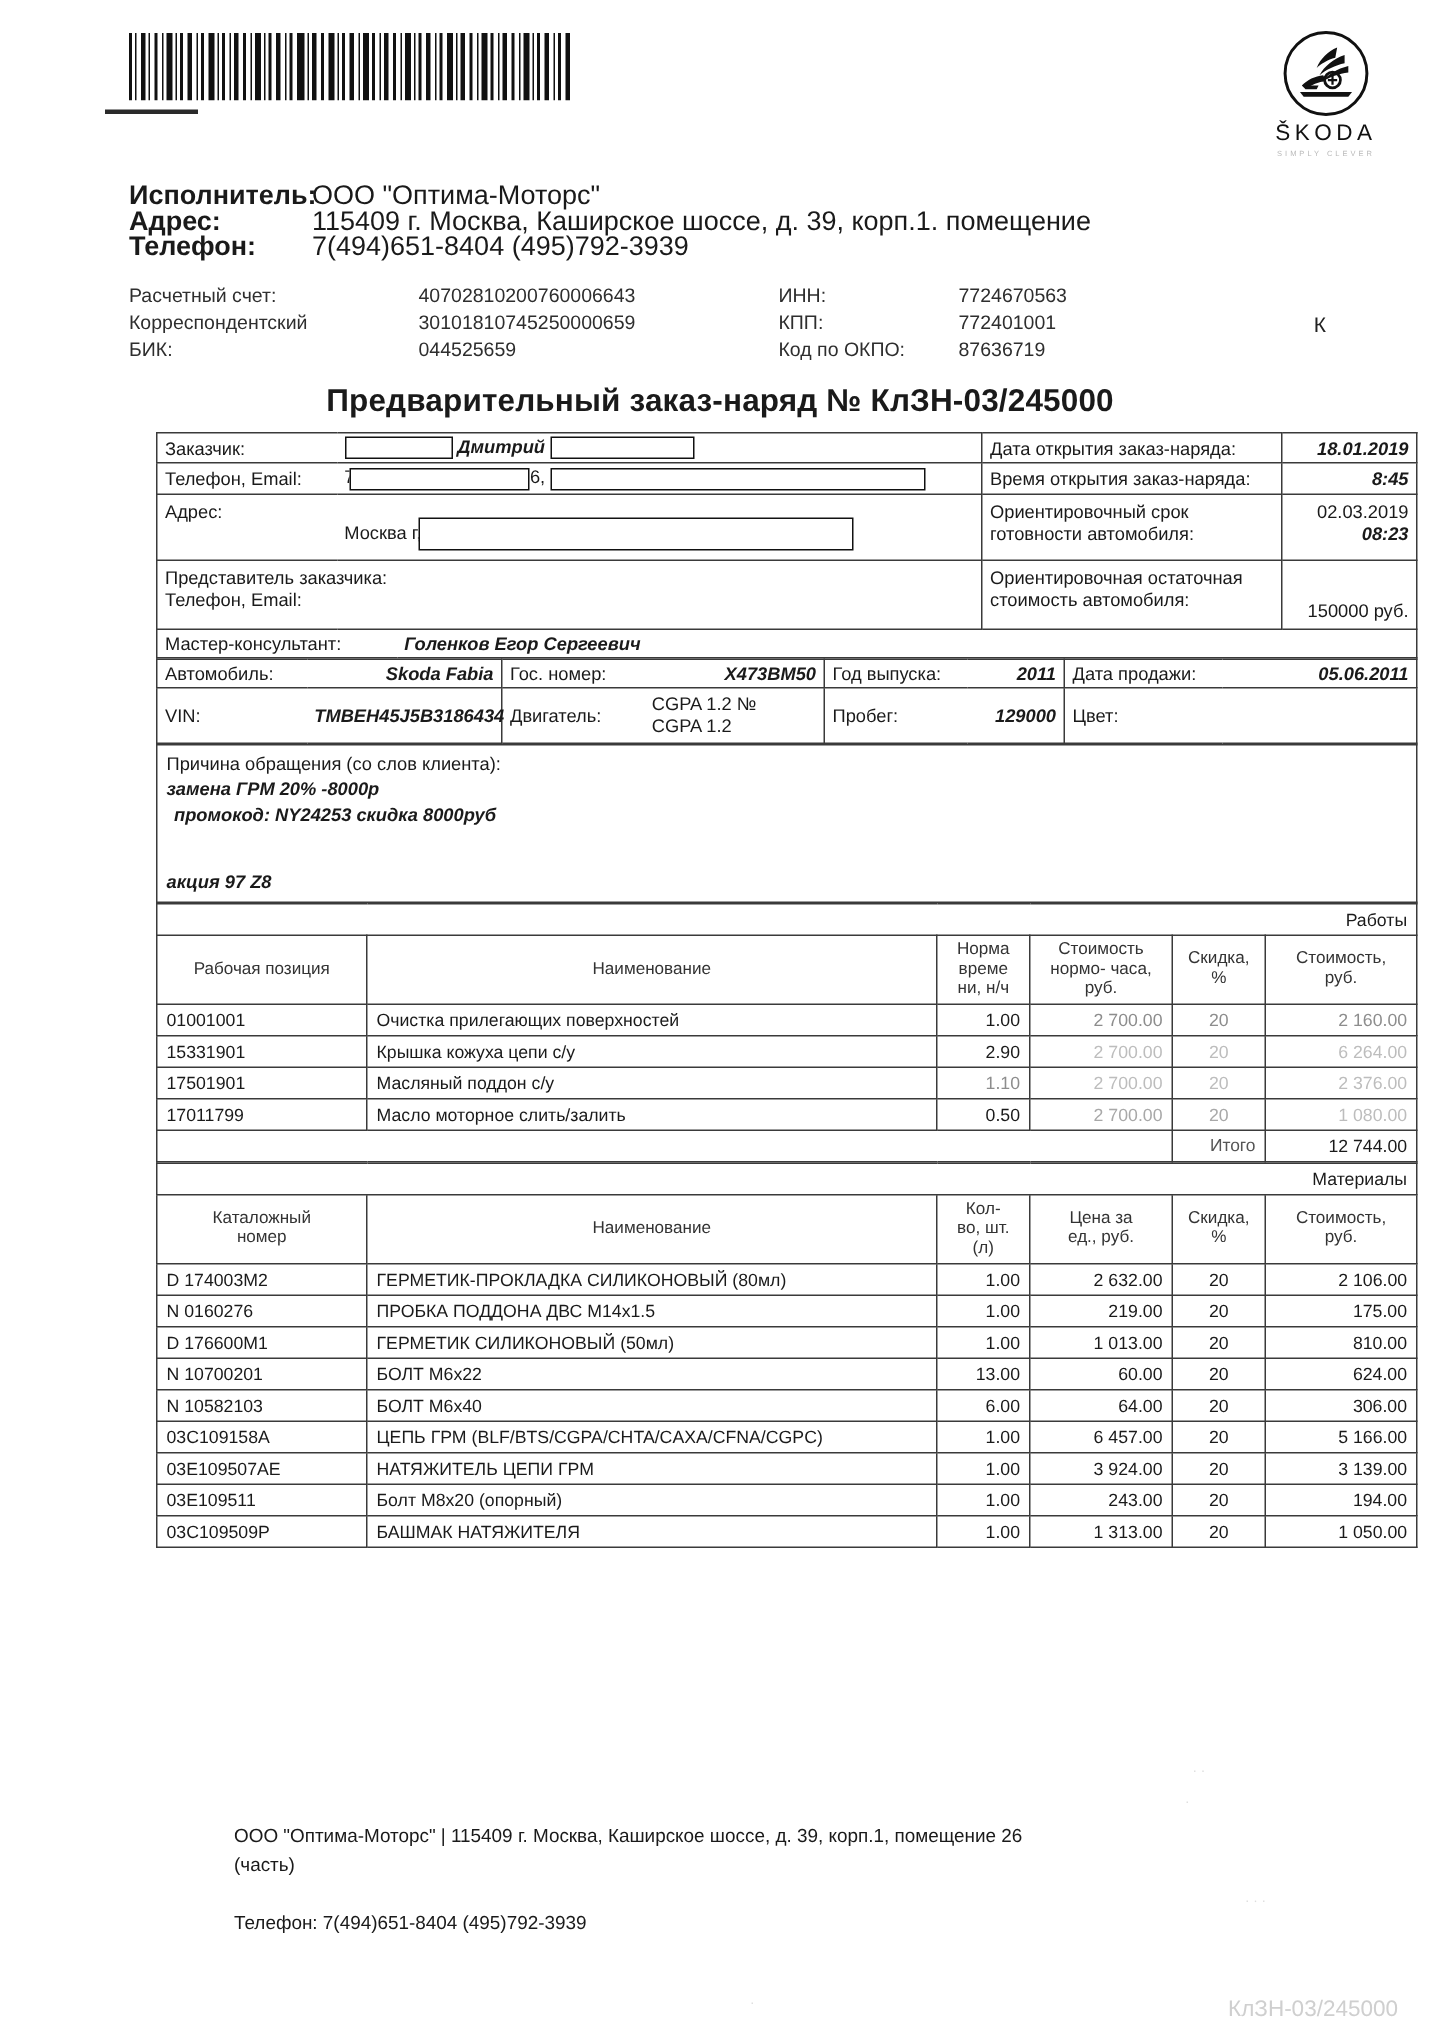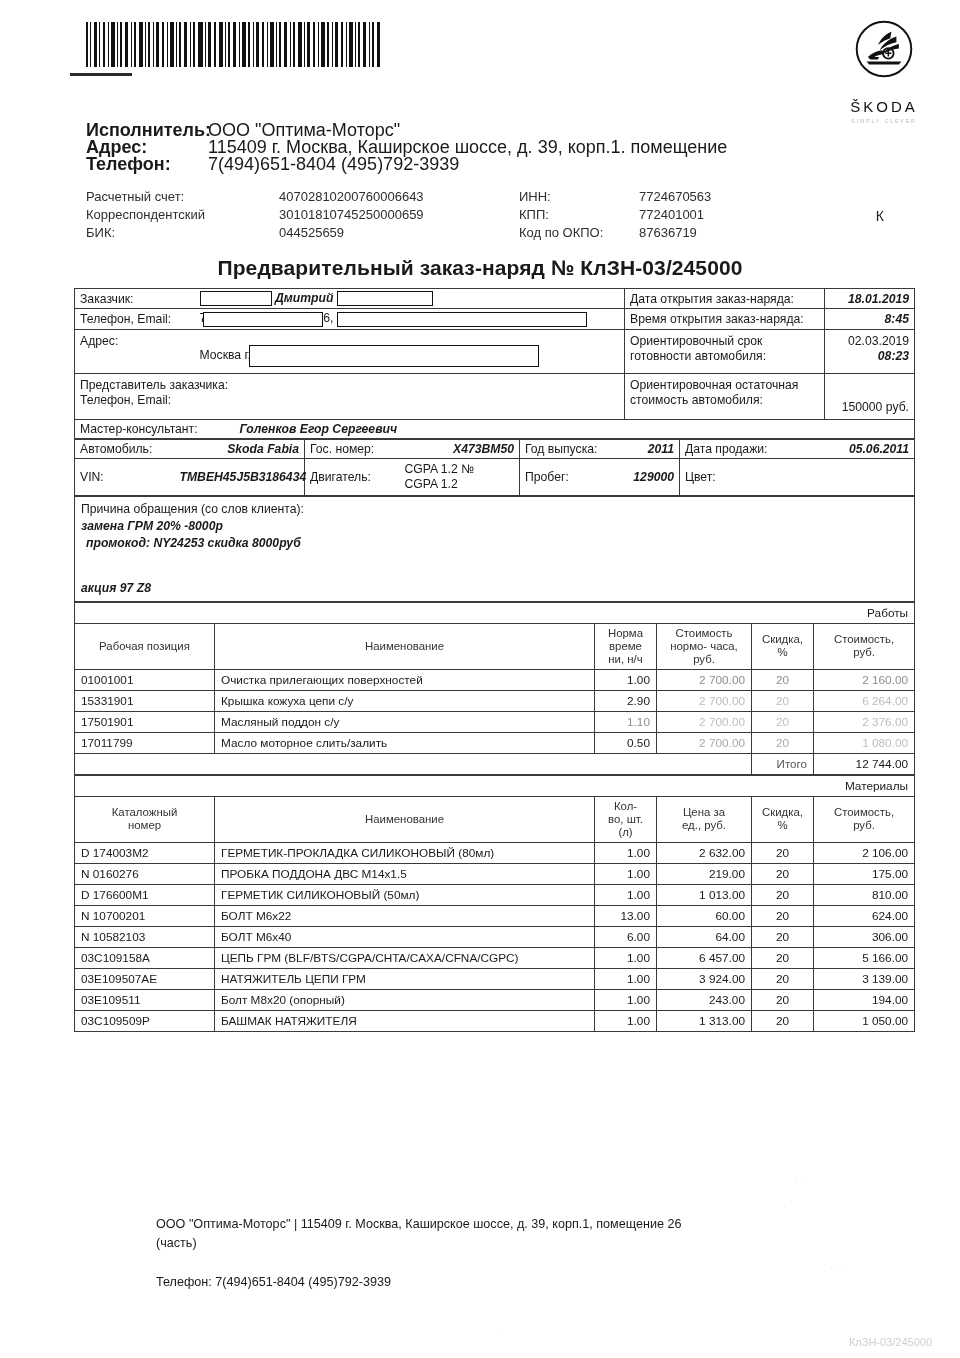--- a/index.html
+++ b/index.html
@@ -28,21 +28,21 @@
     width: 62px; height: 3px; background: #2a2a2a;
   }
   .logo-wrap {
     position: absolute; right: 28px; top: 18px;
     width: 96px; text-align: center;
   }
   .logo-mark { width: 62px; height: 62px; display: block; margin: 0 auto; }
   .logo-text {
     font-family: "Liberation Sans", sans-serif;
     font-size: 15px; letter-spacing: 3px; font-weight: 400;
-    color: #111; margin-top: 18px; text-align: center;
+    color: #111; margin-top: 0; text-align: center;
   }
   .logo-sub {
     font-size: 5px; letter-spacing: 2px; color: #b9b9b9; margin-top: 3px;
   }
 
   
   .company { position: absolute; left: 86px; top: 122px; width: 820px; }
   .company-row { display: flex; line-height: 17px; font-size: 18px; }
   .company-row .lbl { font-weight: bold; width: 122px; flex: none; }
   .company-row .val { }
@@ -55,21 +55,21 @@
   .bank-line .b-val2 { width: 140px; flex: none; }
   .k-mark { position: absolute; right: 76px; top: 208px; font-size: 14px; color: #222; }
 
   
   .doc-title {
     position: absolute; left: 0; top: 256px; width: 960px;
     text-align: center; font-size: 21px; font-weight: bold; letter-spacing: 0.1px;
   }
 
   
-  .sheet { position: absolute; left: 74px; top: 288px; width: 840px; }
+  .sheet { position: absolute; left: 104px; top: 288px; width: 840px; }
   table.grid { border-collapse: collapse; width: 840px; table-layout: fixed; }
   table.grid td { border: 1px solid #3a3a3a; padding: 2px 5px; font-size: 12.2px; vertical-align: middle; }
   .nb-l { border-left: none !important; }
   .nb-r { border-right: none !important; }
   .nb-t { border-top: none !important; }
   .b { font-weight: bold; font-style: italic; }
   .r { text-align: right; }
   .c { text-align: center; }
   .sm { font-size: 11.4px; }
   .redact {
@@ -89,21 +89,21 @@
   .faded1 { color: #8d8d8d; }
   .faded2 { color: #a8a8a8; }
   .faded3 { color: #bdbdbd; }
   .total-row td { border: none; }
   .total-row .t-lbl { text-align: right; color: #555; font-size: 11.6px; }
   .total-row .t-val { text-align: right; font-size: 11.8px; }
 
   
   .footer { position: absolute; left: 156px; top: 1215px; width: 700px; font-size: 12.6px; line-height: 19px; }
   .footer-phone { position: absolute; left: 156px; top: 1275px; font-size: 12.6px; }
-  .ghost-br { position: absolute; right: 28px; bottom: 10px; font-size: 11px; color: #cfcfcf; }
+  .ghost-br { position: absolute; right: 28px; bottom: 10px; font-size: 15px; color: #cfcfcf; }
   .ghost-dots { position: absolute; color: #dcdcdc; font-size: 9px; }
 </style>
 </head>
 <body>
 
 <div class="page">
 
   <div class="top-strip">
     <svg class="barcode" viewBox="0 0 300 45" preserveAspectRatio="none">
       <g fill="#111">

